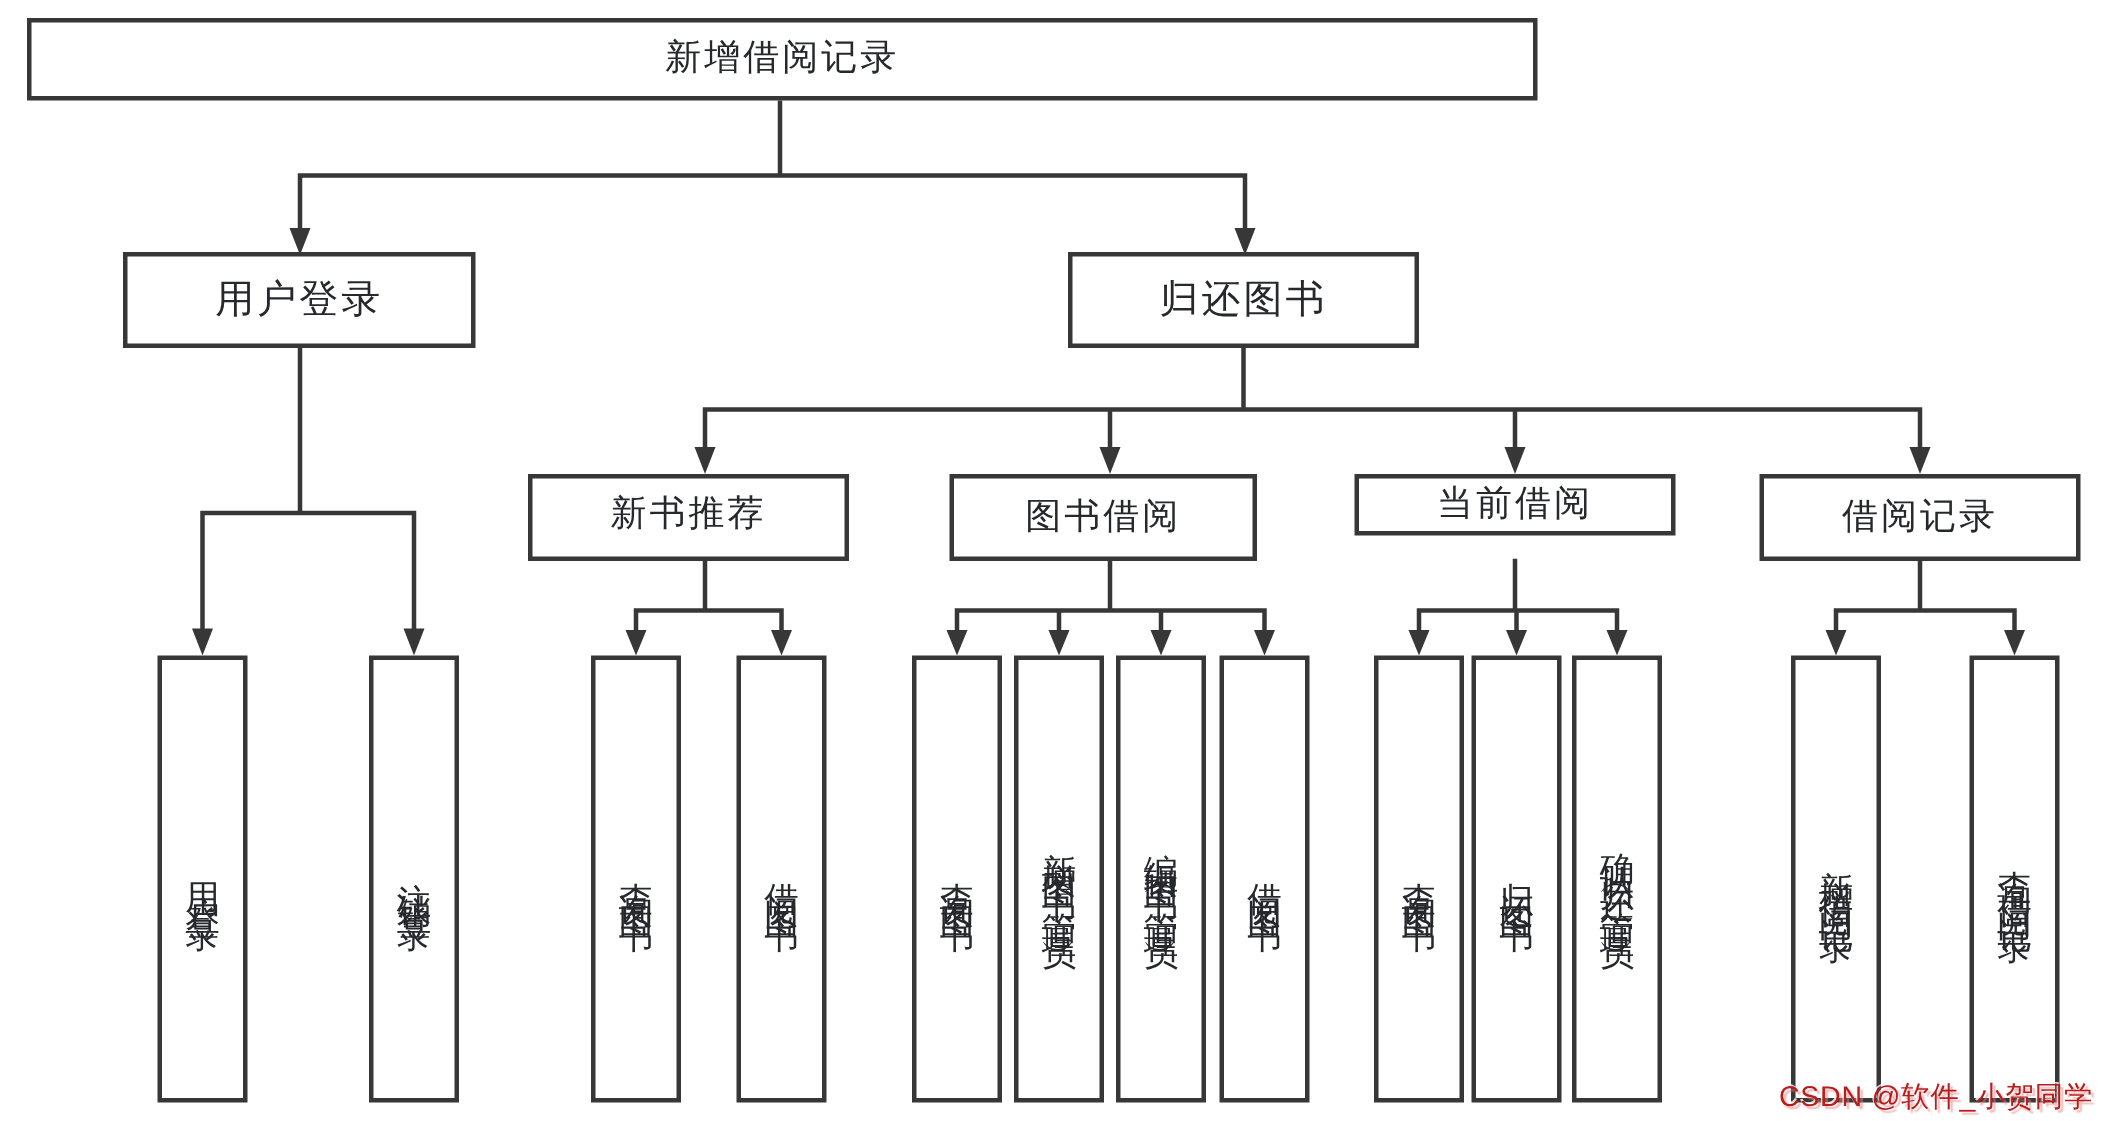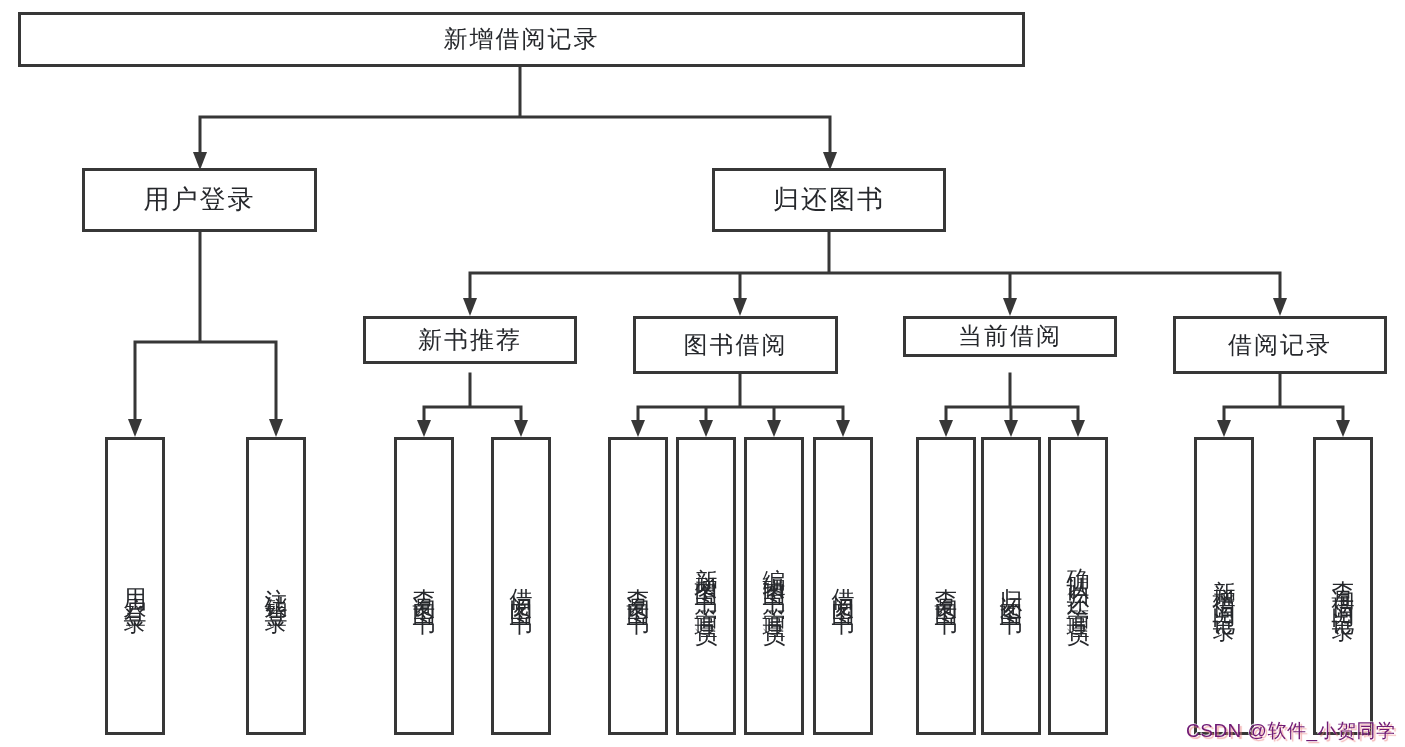--- a/index.html
+++ b/index.html
@@ -60,21 +60,21 @@
     line-height: 1;
     letter-spacing: 8px;
   }
   .watermark {
     position: absolute;
     left: 1186px;
     top: 718px;
     font-size: 19px;
     letter-spacing: 0.5px;
     white-space: nowrap;
-    color: #701a75;
+    color: #b91c1c;
     text-shadow: 2px 2px 1px rgba(235, 130, 130, 0.6), -1px -1px 0 rgba(255,255,255,0.8);
   }
 </style>
 </head>
 <body>
 
 <div class="stage">
 
   <svg class="connectors" viewBox="0 0 1405 747" aria-hidden="true">
     <g>
@@ -123,21 +123,21 @@
     <span>新增借阅记录</span>
   </div>
 
   <div class="node level1 hlabel" style="left:82px; top:168px; width:235px; height:64px;">
     <span>用户登录</span>
   </div>
   <div class="node level1 hlabel" style="left:712px; top:168px; width:234px; height:64px;">
     <span>归还图书</span>
   </div>
 
-  <div class="node level2 hlabel" style="left:363px; top:316px; width:214px; height:48px;">
+  <div class="node level2 hlabel" style="left:352px; top:316px; width:214px; height:58px;font-family:Liberation Mono, monospace;">
     <span>新书推荐</span>
   </div>
   <div class="node level2 hlabel" style="left:633px; top:316px; width:205px; height:58px;">
     <span>图书借阅</span>
   </div>
   <div class="node level2 hlabel" style="left:903px; top:316px; width:214px; height:41px;">
     <span>当前借阅</span>
   </div>
   <div class="node level2 hlabel" style="left:1173px; top:316px; width:214px; height:58px;">
     <span>借阅记录</span>

